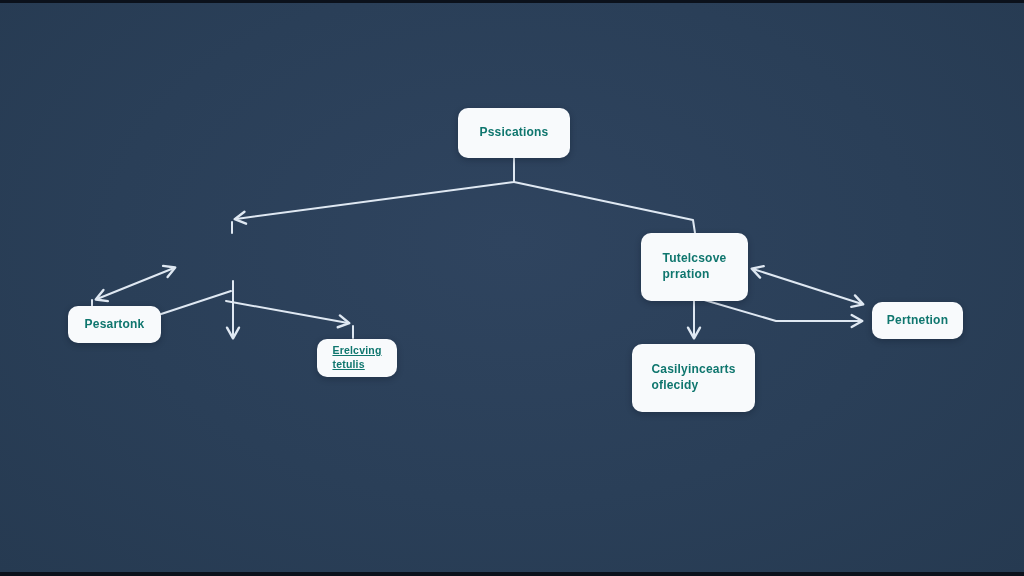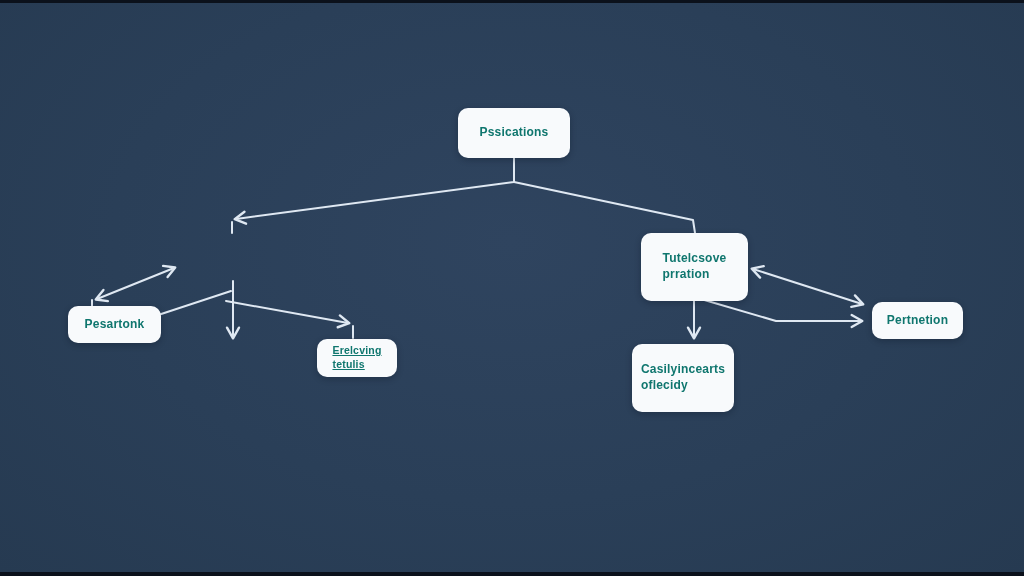--- a/index.html
+++ b/index.html
@@ -48,21 +48,21 @@
     line-height: 1.3;
     letter-spacing: 0.2px;
     white-space: pre-line;
   }
   .node-root         { left: 458px; top: 108px; width: 112px; height: 50px; }
   .node-susing       { left: 179px; top: 233px; width: 108px; height: 48px; }
   .node-tutelcsove   { left: 641px; top: 233px; width: 107px; height: 68px; }
   .node-pesartonk    { left:  40px; top: 306px; width:  93px; height: 37px; margin-left: 28px; }
   .node-coalyroeeats { left: 170px; top: 344px; width: 122px; height: 68px; }
   .node-erelcving    { left: 317px; top: 339px; width:  80px; height: 38px; font-size: 10.5px; text-decoration: underline; }
-  .node-casilyincearts { left: 632px; top: 344px; width: 102px; height: 68px; }
+  .node-casilyincearts { left: 632px; top: 344px; width: 123px; height: 68px; }
   .node-pertnetion   { left: 872px; top: 302px; width:  91px; height: 37px; }
 </style>
 </head>
 <body>
 
 <div class="stage">
 
   <div class="edge-bar top"></div>
   <div class="edge-bar bottom"></div>
 

